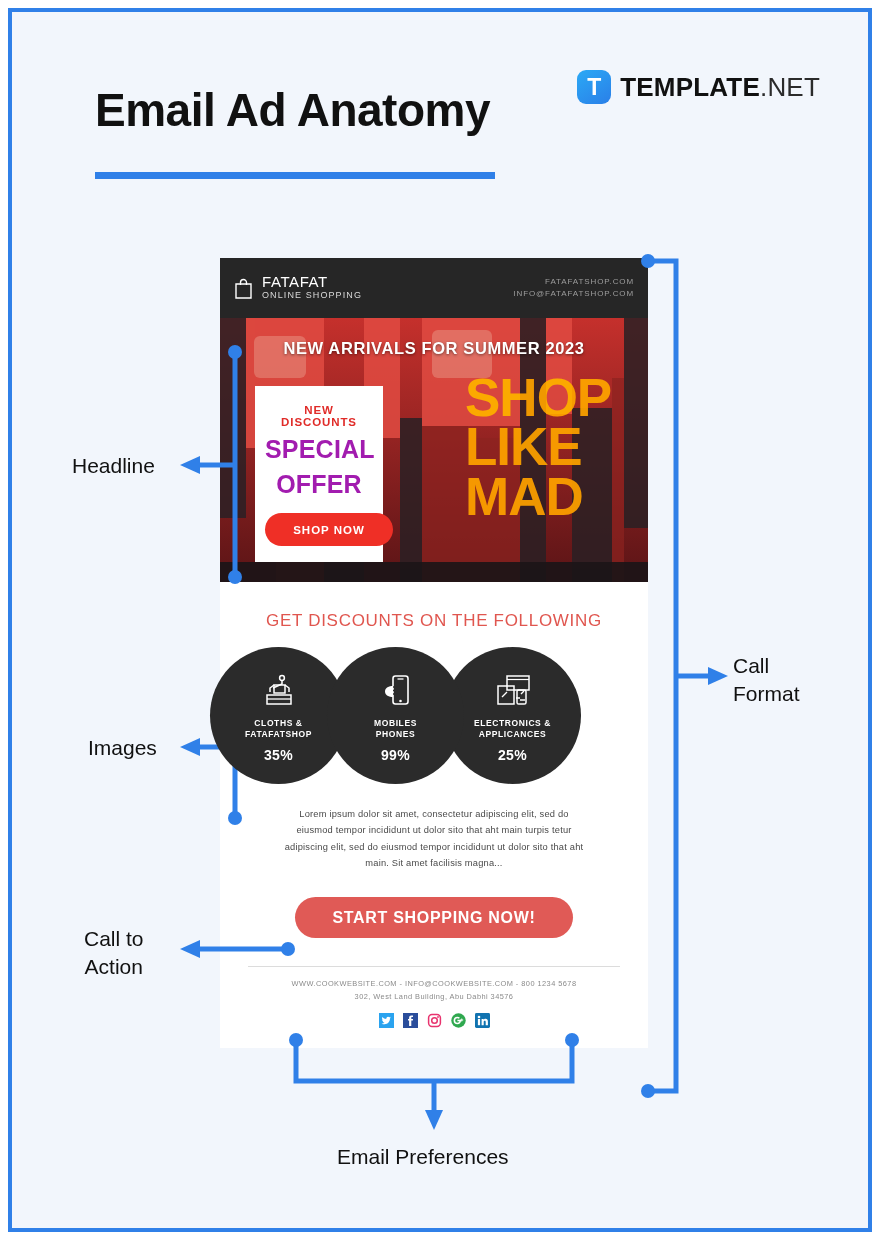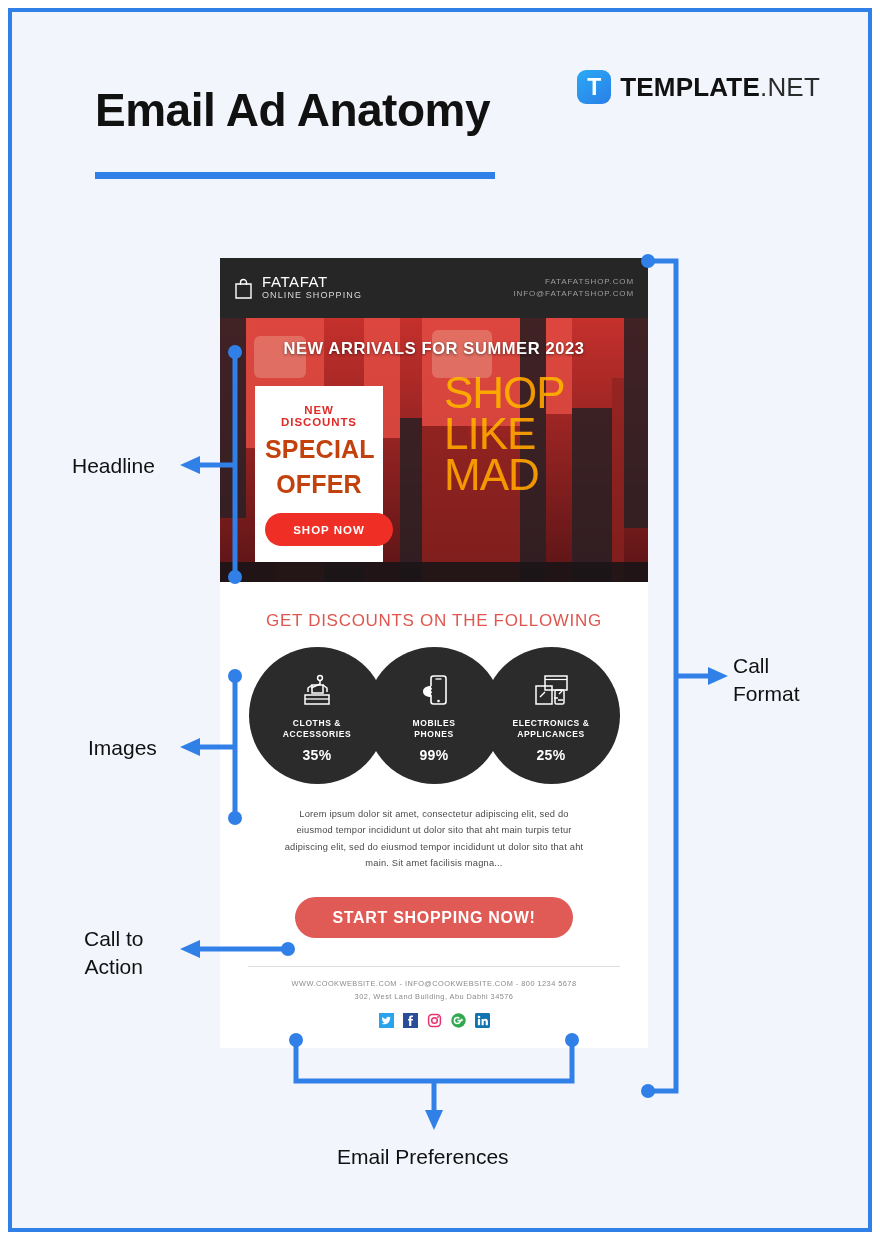--- a/index.html
+++ b/index.html
@@ -142,21 +142,21 @@
     padding: 18px 10px 16px;
     text-align: center;
   }
   .oc-top {
     color: #e02b28;
     font-size: 11.5px;
     font-weight: bold;
     letter-spacing: 0.9px;
   }
   .oc-big {
-    color: #c2410c;
+    color: #a21caf;
     font-size: 25px;
     font-weight: bold;
     letter-spacing: 0.2px;
     line-height: 1.02;
     margin-top: 9px;
   }
   .oc-btn {
     margin: 16px auto 0;
     width: 128px; height: 33px;
     border-radius: 17px;
@@ -168,44 +168,44 @@
     display: flex;
     align-items: center;
     justify-content: center;
     border: none;
     cursor: pointer;
     font-family: inherit;
   }
 
   .hero-slogan {
     position: absolute;
-    left: 224px; top: 55px;
+    left: 245px; top: 55px;
     width: 200px;
     color: #f5c400;
-    font-size: 44px;
-    font-weight: normal;
+    font-size: 53px;
+    font-weight: bold;
     line-height: 0.93;
     letter-spacing: -1px;
     mix-blend-mode: hard-light;
   }
   .hero-slogan span { display: block; }
 
   
   .disc-title {
     text-align: center;
     color: #e0564f;
     font-size: 17px;
     font-weight: normal;
     letter-spacing: 0.7px;
     padding: 29px 0 0;
   }
 
   .circles {
     display: flex;
-    justify-content: center;
+    justify-content: flex-start;
     align-items: center;
     margin-top: 16px;
   }
   .circle {
     width: 137px; height: 137px;
     border-radius: 50%;
     background: #2b2b2b;
     color: #ffffff;
     display: flex;
     flex-direction: column;
@@ -402,21 +402,21 @@
             <circle cx="20" cy="4" r="2.4" fill="none" stroke="#fff" stroke-width="1.5"></circle>
             <path d="M20 7v3l-9 4" fill="none" stroke="#fff" stroke-width="1.5"></path>
             <path d="M12 11h11v8H12z" fill="none" stroke="#fff" stroke-width="1.5"></path>
             <path d="M12 11l-4 3v4M23 11l4 3v4" fill="none" stroke="#fff" stroke-width="1.5"></path>
             <rect x="5" y="21" width="24" height="9" fill="none" stroke="#fff" stroke-width="1.5"></rect>
             <path d="M5 25h24" stroke="#fff" stroke-width="1.3"></path>
           </svg>
         </span>
         <div class="c-label">
           <div>CLOTHS &amp;</div>
-          <div>ACCESSORIES</div>
+          <div>FATAFATSHOP</div>
         </div>
         <div class="c-pct">35%</div>
       </div>
 
       <div class="circle">
         <span class="c-icon">
           <svg width="34" height="34" viewBox="0 0 34 34">
             <rect x="14" y="2" width="15" height="28" rx="2.4" fill="none" stroke="#fff" stroke-width="1.6"></rect>
             <path d="M18.5 5h6" stroke="#fff" stroke-width="1.3"></path>
             <circle cx="21.5" cy="27" r="1.3" fill="#fff"></circle>

